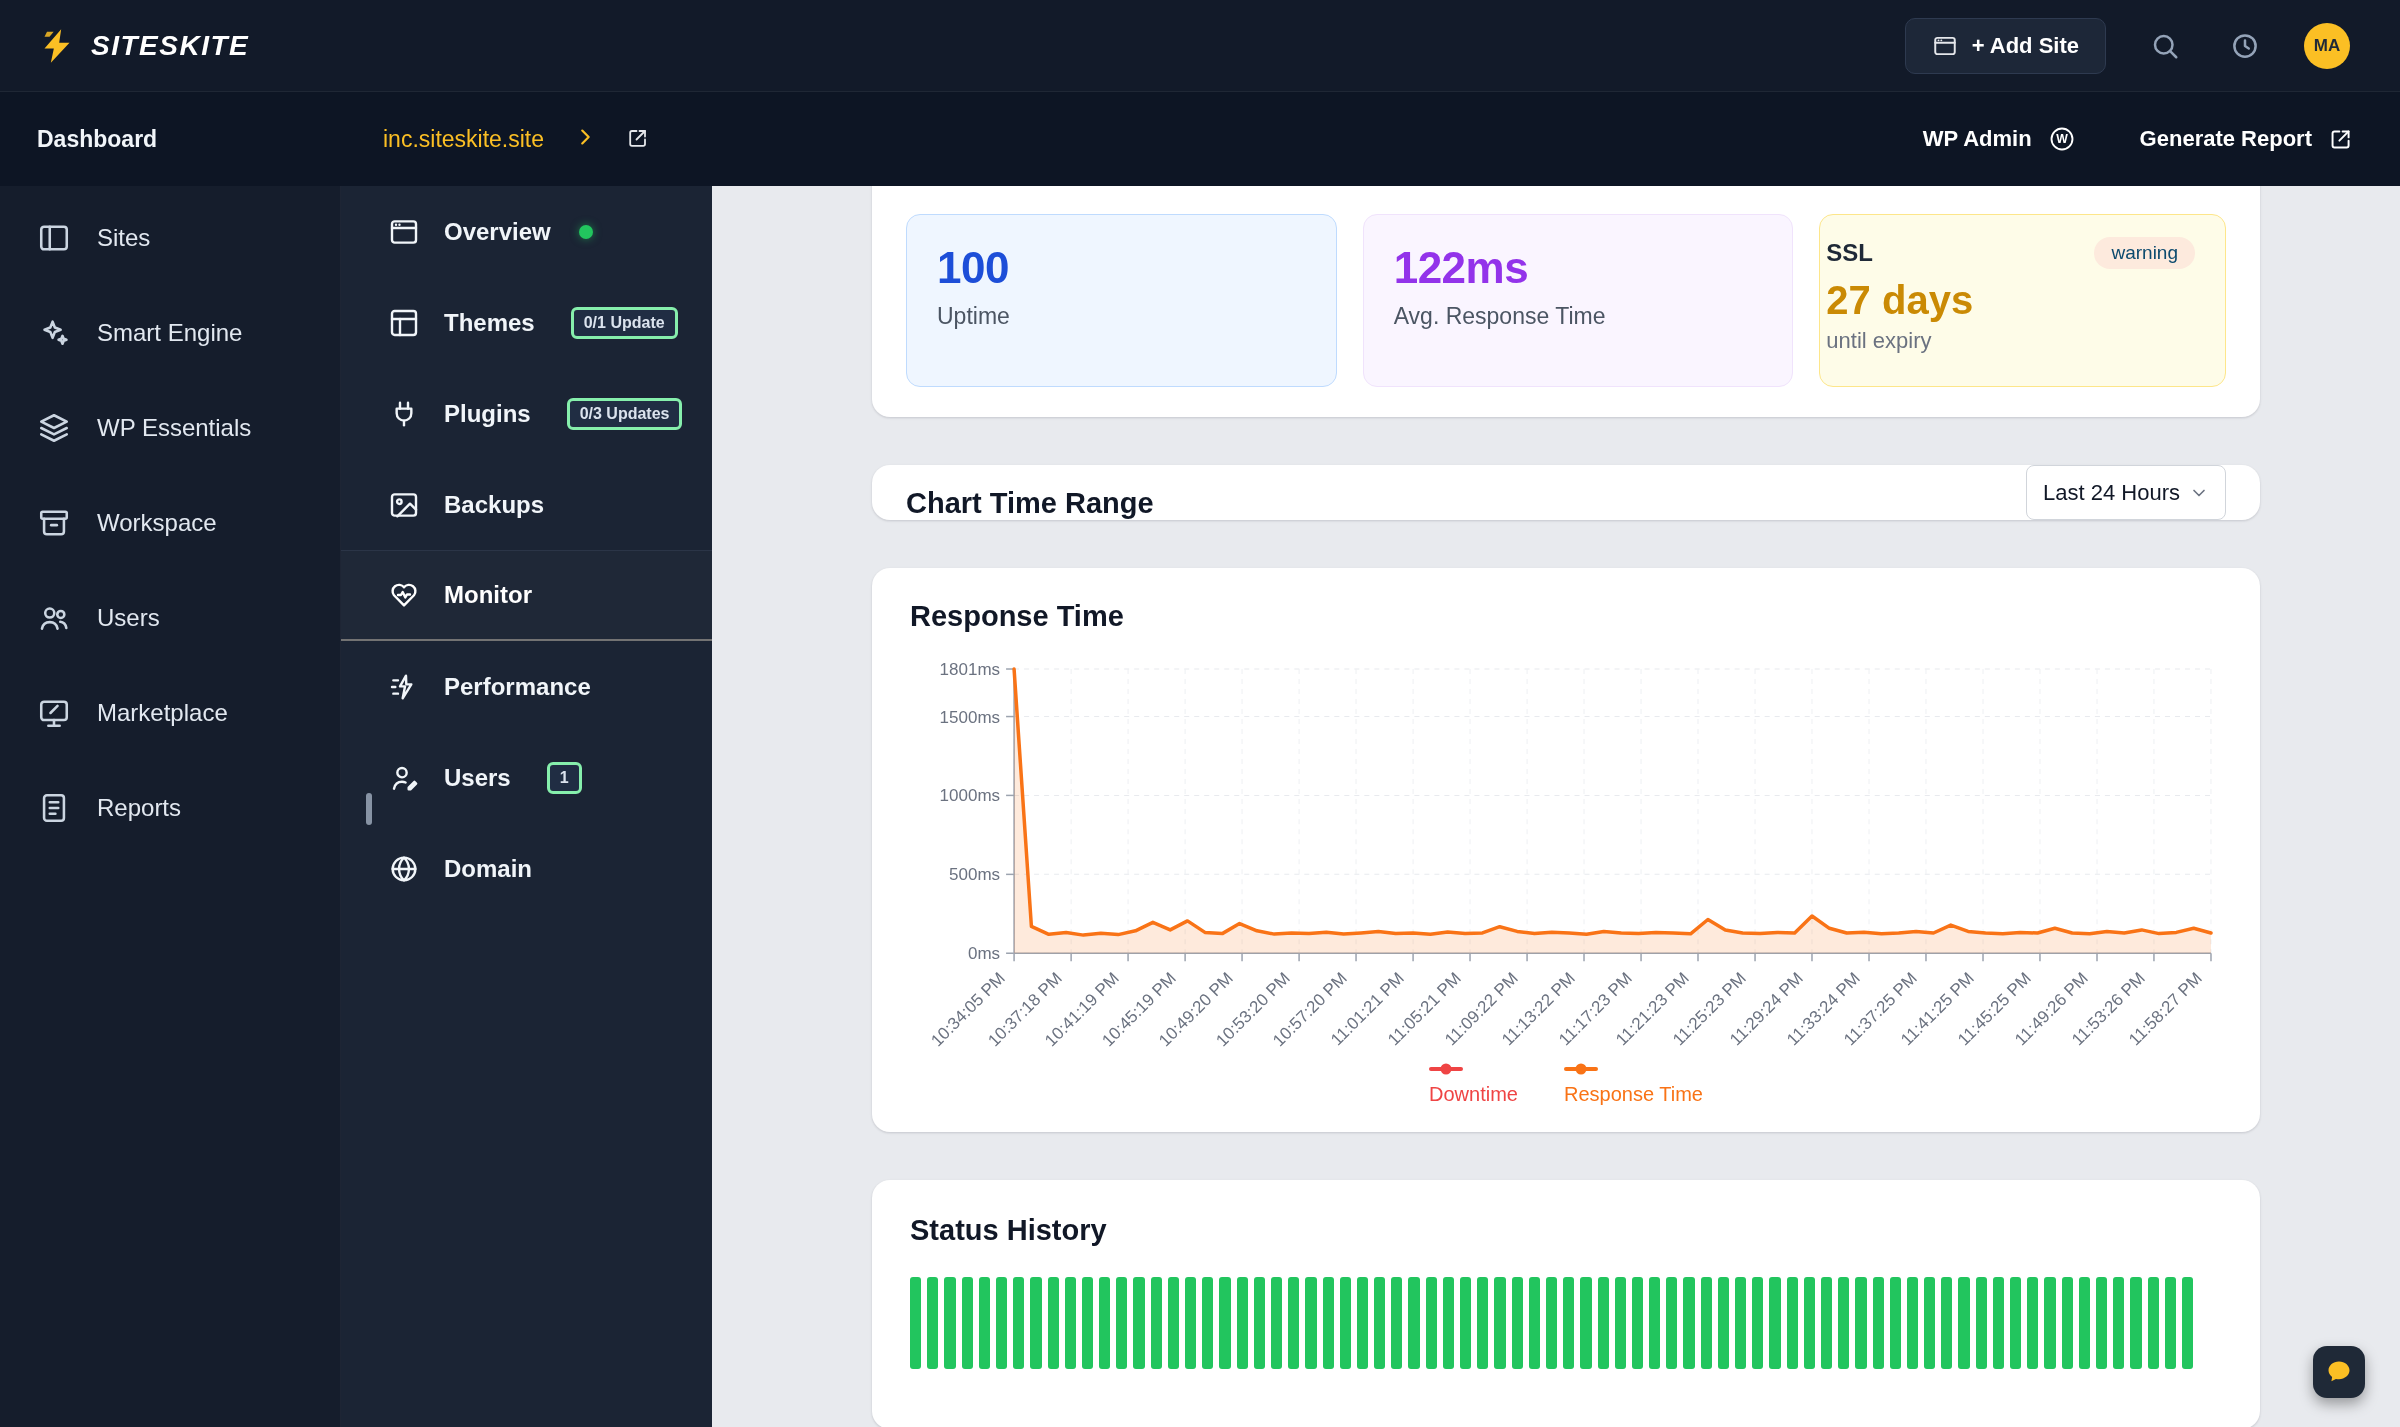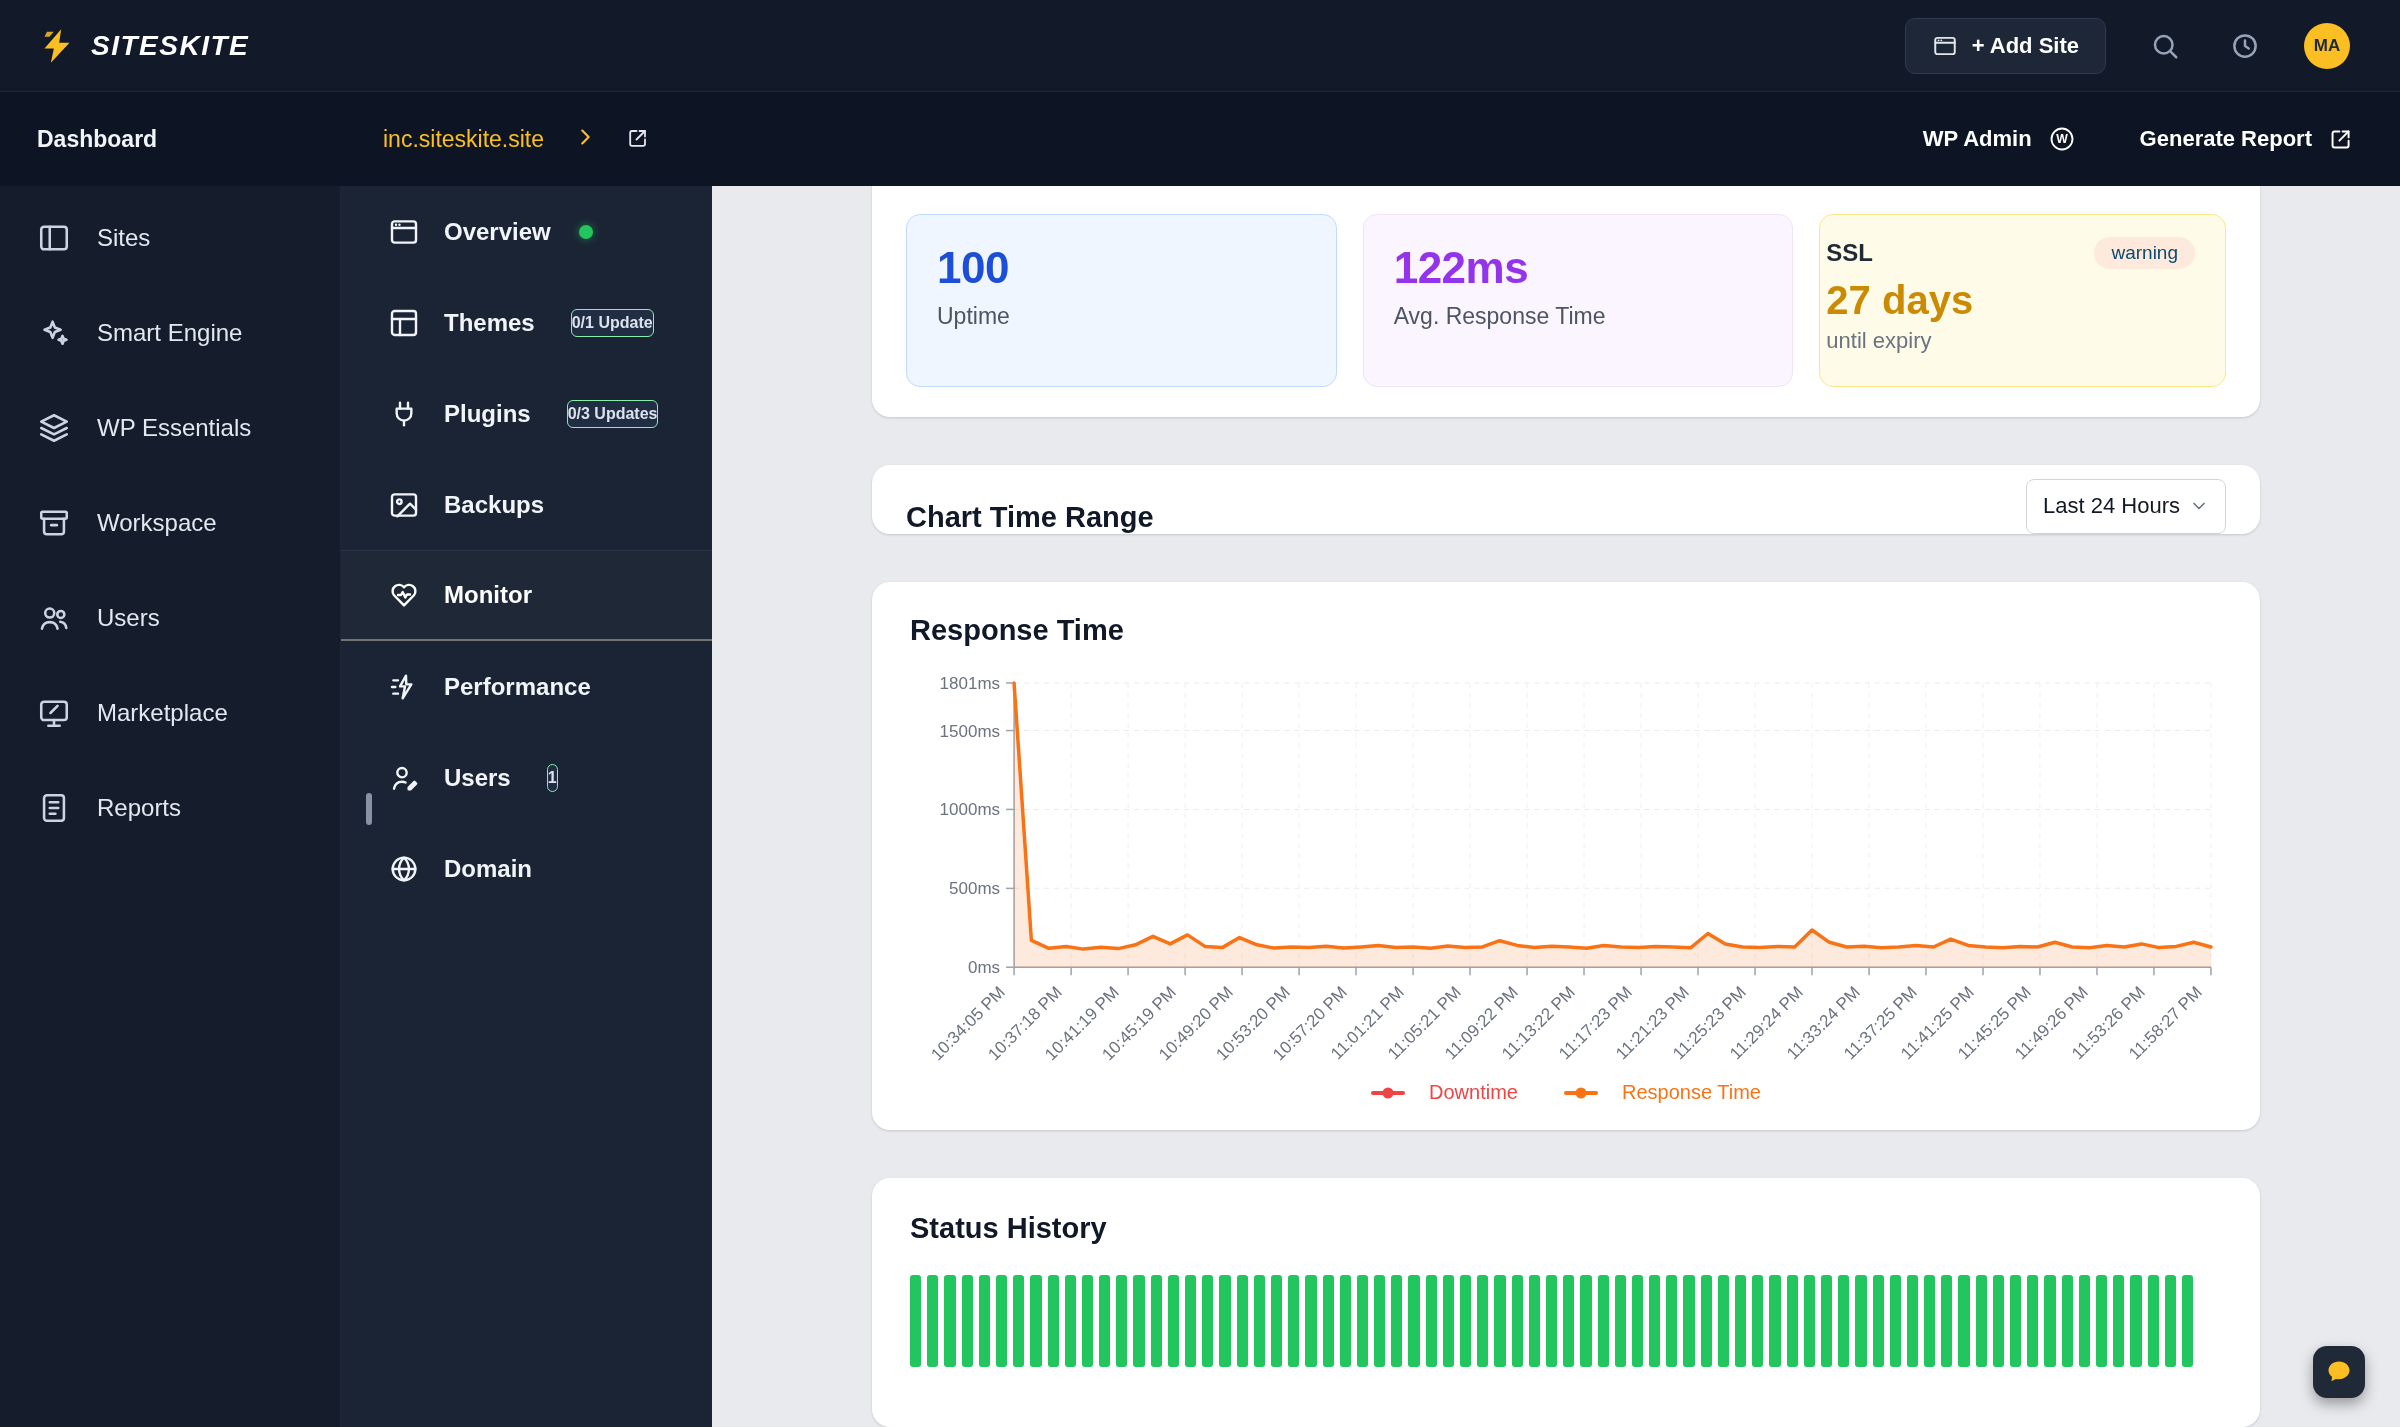--- a/index.html
+++ b/index.html
@@ -64,22 +64,22 @@
     height: 91px; display: flex; align-items: center; gap: 24px;
     padding-left: 47px; color: #f1f5f9; font-size: 24px; font-weight: 600; cursor: pointer;
   }
   .menu-item svg { width: 32px; height: 32px; stroke: currentColor; fill: none; stroke-width: 1.8; stroke-linecap: round; stroke-linejoin: round; }
   .menu-item.active {
     color: #ffffff; background: rgba(255,255,255,0.02);
     border-top: 1px solid #2b3547; border-bottom: 2px solid #737373;
   }
   .menu-badge {
     margin-left: 12px; font-size: 16px; font-weight: 600; color: #dbe3ee;
-    border: 1px solid #86efac; background: rgba(42,62,97,0.35);
-    padding: 4px 0; border-radius: 6px; white-space: nowrap;
+    border: 3px solid #86efac; background: rgba(42,62,97,0.35);
+    padding: 4px 10px; border-radius: 6px; white-space: nowrap;
   }
   .status-dot { width: 14px; height: 14px; border-radius: 50%; background: #22c55e; box-shadow: 0 0 8px rgba(34,197,94,0.55); margin-left: 4px; }
   .scroll-thumb { position: absolute; left: 25px; top: 607px; width: 6px; height: 32px; border-radius: 3px; background: #9aa7b8; opacity: 0.85; cursor: grab; }
   
   .content {
     flex: 1; padding: 0 140px 0 160px; overflow: hidden;
     display: flex; flex-direction: column; gap: 48px;
   }
   .card { background: #fff; border-radius: 18px; box-shadow: 0 1px 2px rgba(16,24,40,.06), 0 1px 3px rgba(16,24,40,.1); }
   .card-title { font-size: 29px; font-weight: 700; color: #111827; }
@@ -103,21 +103,21 @@
     width: 200px; height: 55px; border: 1px solid #d1d5db; border-radius: 8px; background: #fff;
     display: flex; align-items: center; justify-content: space-between; padding: 0 16px;
     font-size: 22px; color: #111827; cursor: pointer; font-family: inherit;
   }
   
   .chart-card { height: 589px; padding: 32px 38px 26px; }
   .chart-card .card-title { margin-bottom: 22px; }
   .rt-chart { width: 100%; display: block; cursor: crosshair; }
   .tick { font-size: 17px; fill: #6b7280; font-family: "Liberation Sans", sans-serif; }
   .legend { display: flex; justify-content: center; gap: 46px; margin-top: 2px; }
-  .legend-item { display: flex; align-items: center; gap: 24px; font-size: 20px; cursor: pointer; }
+  .legend-item { display: flex; gap: 12px; font-size: 20px; cursor: pointer; flex-direction: column; }
   .legend-marker { width: 34px; height: 4px; border-radius: 2px; position: relative; display: inline-block; }
   .legend-marker i { position: absolute; left: 50%; top: 50%; transform: translate(-50%,-50%); width: 11px; height: 11px; border-radius: 50%; }
   
   .history-card { padding: 34px 38px 60px; }
   .bars { display: flex; gap: 6px; margin-top: 30px; height: 92px; }
   .status-bar { width: 11.2px; flex: 0 0 auto; border-radius: 3px; }
   
   .chat-fab {
     position: fixed; right: 35px; bottom: 29px; width: 52px; height: 52px;
     border-radius: 14px; background: #1f2937; border: none; cursor: pointer;

